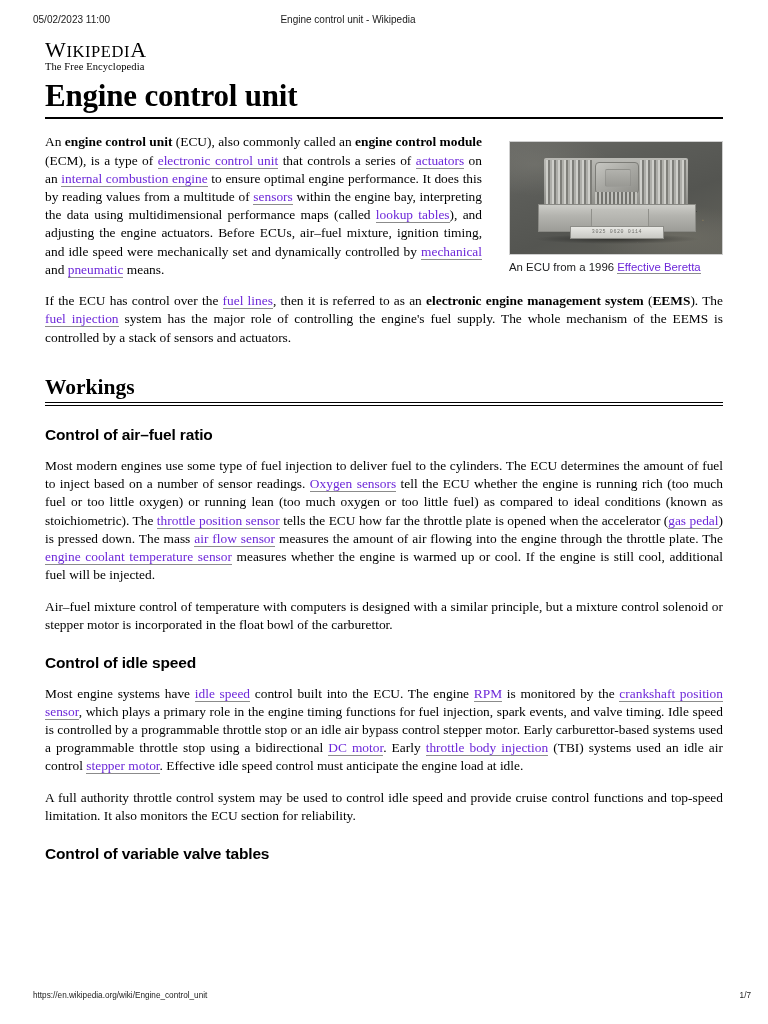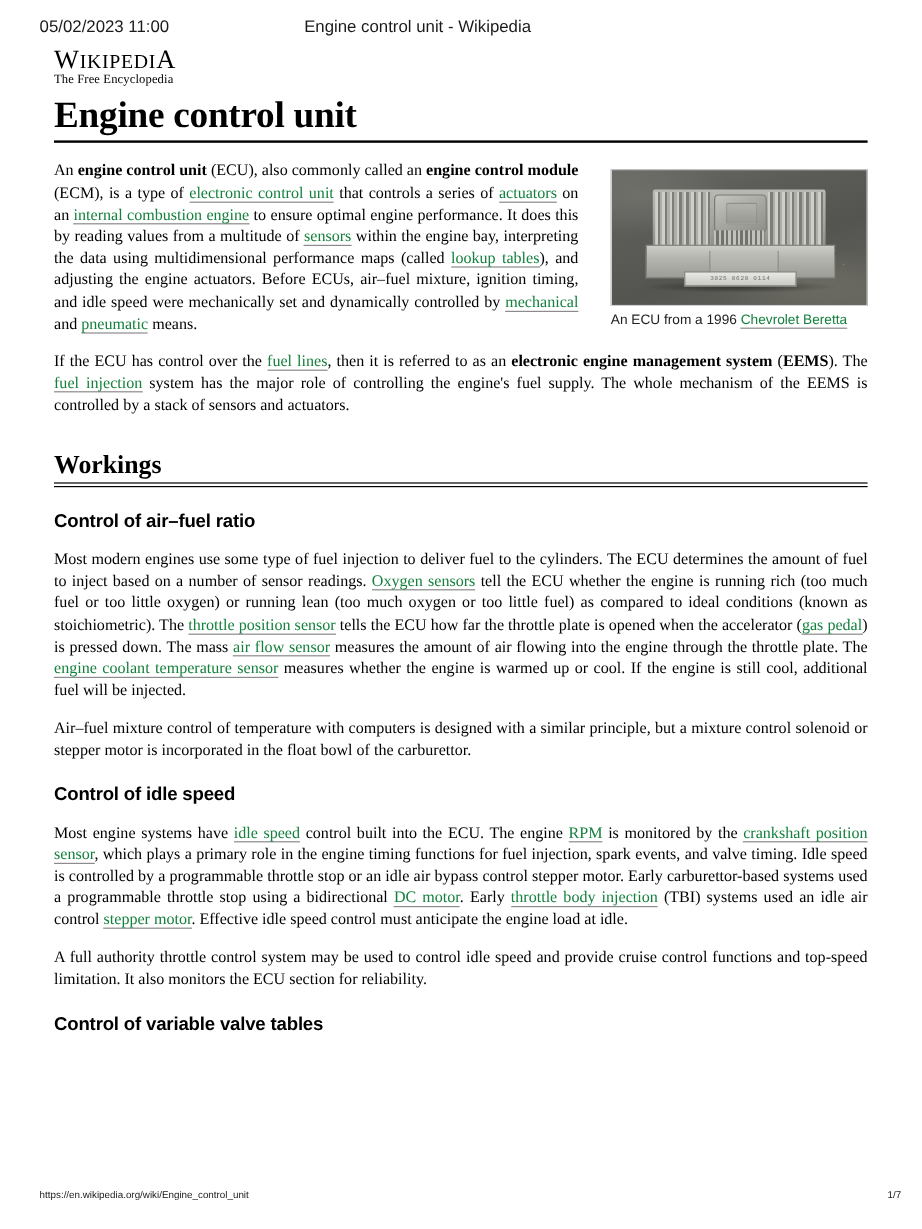--- a/index.html
+++ b/index.html
@@ -17,21 +17,21 @@
   }
 
   
   .print-header {
     position: absolute;
     top: 14px;
     left: 0;
     width: 768px;
     height: 14px;
     font-family: "Liberation Sans", sans-serif;
-    font-size: 14px;
+    font-size: 10px;
     color: #1a1a1a;
   }
   .print-header .ph-date {
     position: absolute;
     left: 33px;
     top: 0;
     white-space: nowrap;
   }
   .print-header .ph-title {
     position: absolute;
@@ -99,21 +99,21 @@
     line-height: 1.36;
     text-align: justify;
     margin: 0 0 13px 0;
   }
   p.lead {
     width: 437px;
   }
   .wlink {
     text-decoration: none;
     border-bottom: 1px solid #8b8b8b;
-    color: #15803d;
+    color: #6d28d9;
   }
   .bold { font-weight: bold; }
 
   
   .figure {
     position: absolute;
     left: 464px;
     top: 103px;
     width: 214px;
   }
@@ -341,21 +341,21 @@
         <div class="ecu-center-boss"></div>
         <div class="ecu-lower-fins"></div>
         <div class="ecu-body">
           <div class="ecu-body-notch"></div>
         </div>
         <div class="ecu-label">
           <div class="ecu-label-text">3025  0620  0114</div>
         </div>
       </div>
     </div>
-    <div class="figure-caption"><span>An ECU from a 1996 </span><a class="wlink" href="#">Chevrolet Beretta</a></div>
+    <div class="figure-caption"><span>An ECU from a 1996 </span><a class="wlink" href="#">Effective Beretta</a></div>
   </div>
 
   <p class="body-par lead"><span>An </span><span class="bold">engine control unit</span><span> (ECU), also commonly called an </span><span class="bold">engine control module</span><span> (ECM), is a type of </span><a class="wlink" href="#">electronic control unit</a><span> that controls a series of </span><a class="wlink" href="#">actuators</a><span> on an </span><a class="wlink" href="#">internal combustion engine</a><span> to ensure optimal engine performance. It does this by reading values from a multitude of </span><a class="wlink" href="#">sensors</a><span> within the engine bay, interpreting the data using multidimensional performance maps (called </span><a class="wlink" href="#">lookup tables</a><span>), and adjusting the engine actuators. Before ECUs, air–fuel mixture, ignition timing, and idle speed were mechanically set and dynamically controlled by </span><a class="wlink" href="#">mechanical</a><span> and </span><a class="wlink" href="#">pneumatic</a><span> means.</span></p>
 
   <p class="body-par"><span>If the ECU has control over the </span><a class="wlink" href="#">fuel lines</a><span>, then it is referred to as an </span><span class="bold">electronic engine management system</span><span> (</span><span class="bold">EEMS</span><span>). The </span><a class="wlink" href="#">fuel injection</a><span> system has the major role of controlling the engine's fuel supply. The whole mechanism of the EEMS is controlled by a stack of sensors and actuators.</span></p>
 
   <h2 class="section-h2">Workings</h2>
   <div class="rule-double"></div>
 
   <h3 class="section-h3 first">Control of air–fuel ratio</h3>

